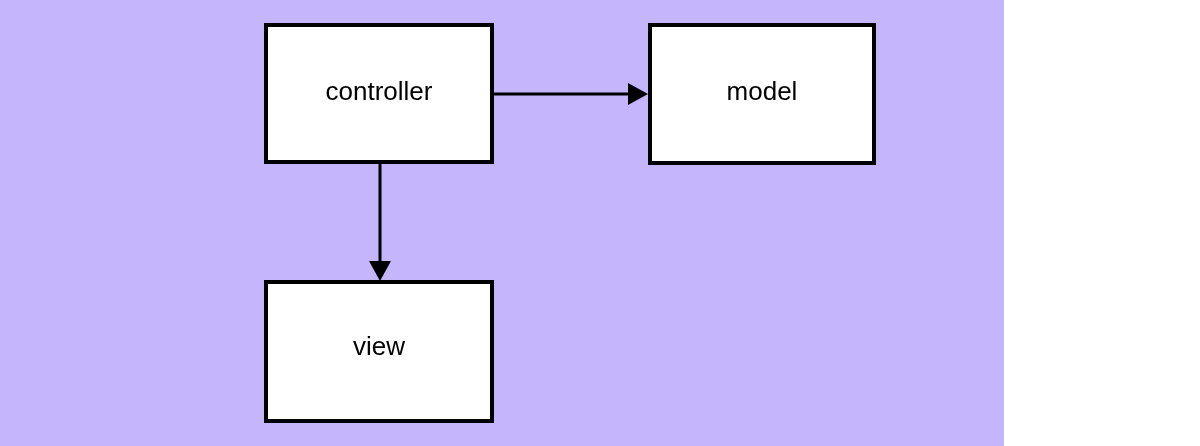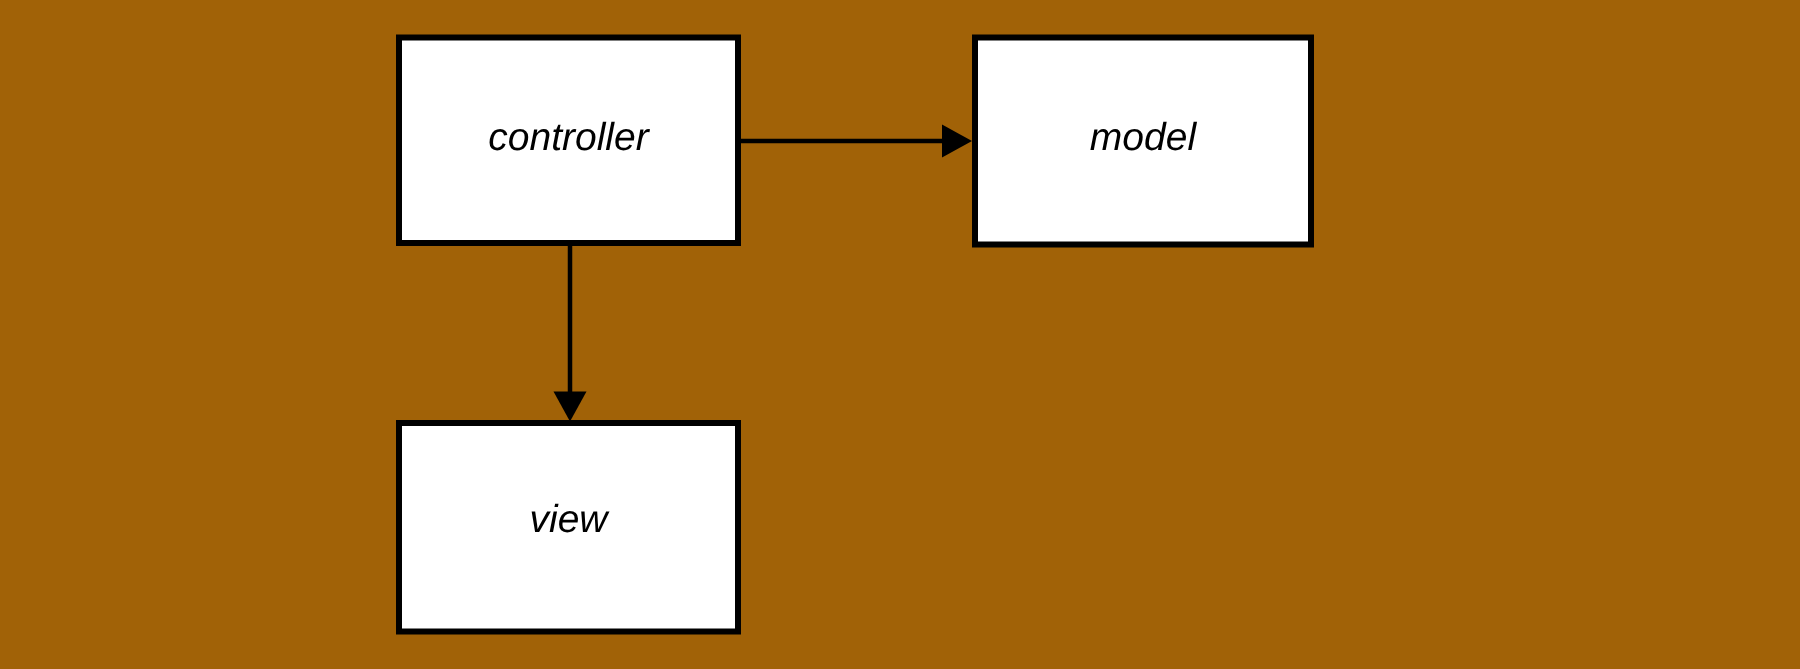--- a/index.html
+++ b/index.html
@@ -6,25 +6,24 @@
   html, body {
     margin: 0;
     padding: 0;
     background: #ffffff;
   }
   body {
     font-family: "Liberation Sans", sans-serif;
   }
   #canvas {
     position: relative;
-    width: 1200px;
+    width: 1004px;
     height: 446px;
-    background: #a16207;
+    background: #c4b5fd;
     overflow: hidden;
-    font-style: italic;
   }
   .diagram-svg {
     position: absolute;
     left: 0;
     top: 0;
     width: 1200px;
     height: 446px;
     display: block;
   }
   .node-box {

